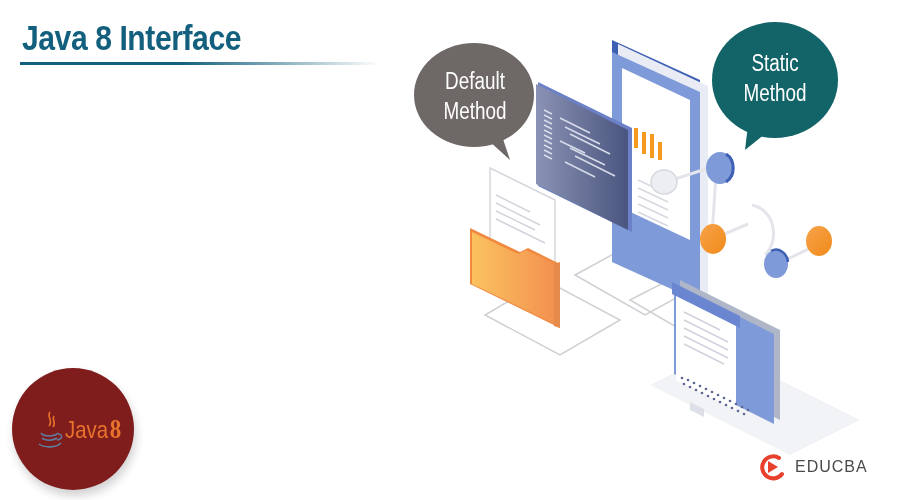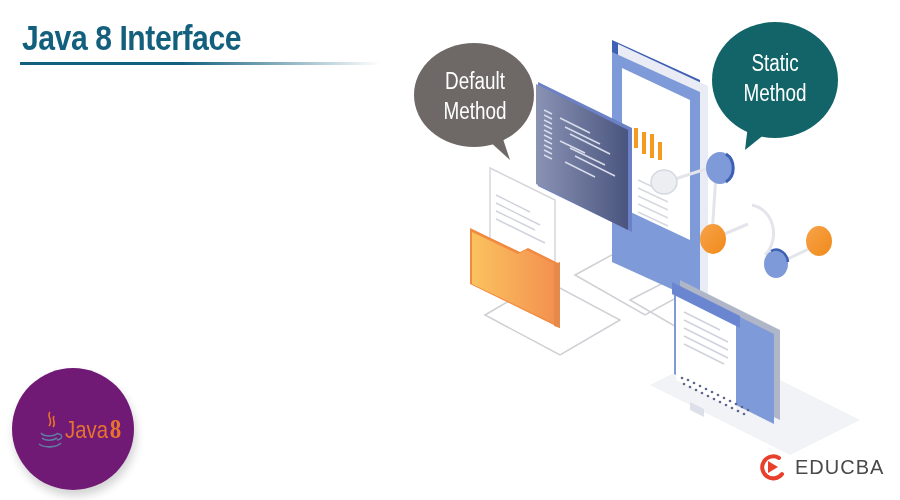--- a/index.html
+++ b/index.html
@@ -1,25 +1,25 @@
 <!DOCTYPE html>
 <html><head>
 <meta charset="utf-8">
 <style>
   html, body { margin:0; padding:0; }
   body { width:900px; height:500px; background:#ffffff; position:relative; overflow:hidden; font-family:"Liberation Sans", sans-serif; }
   .title { position:absolute; left:22px; top:18px; font-family:"Liberation Sans", sans-serif; font-weight:bold; font-size:35px; color:#13607e; letter-spacing:-0.5px; transform:scaleX(0.86); transform-origin:left top; white-space:nowrap; }
   .title-underline { position:absolute; left:20px; top:62px; width:360px; height:3px; background:linear-gradient(to right, #13607e 0%, #13607e 45%, rgba(19,96,126,0) 100%); }
-  .java-badge { position:absolute; left:12px; top:368px; width:122px; height:122px; border-radius:50%; background:#701a75; box-shadow:2px 6px 10px rgba(0,0,0,0.18);text-align:right; }
+  .java-badge { position:absolute; left:12px; top:368px; width:122px; height:122px; border-radius:50%; background:#7f1d1d; box-shadow:2px 6px 10px rgba(0,0,0,0.18);text-align:right; }
   .java-badge .cup { position:absolute; left:24px; top:40px; width:28px; height:44px; }
   .java-badge .java-text { position:absolute; left:53px; top:46px; font-family:"Liberation Sans", sans-serif; font-size:24px; color:#e8732d; transform:scaleX(0.85); transform-origin:left top; white-space:nowrap; }
   .java-badge .java-ver { font-weight:bold; font-family:"Liberation Serif", serif; font-size:27px; margin-left:2px; }
   .educba { position:absolute; left:757px; top:452px; height:30px; display:flex; align-items:center; }
   .educba svg { width:30px; height:30px; }
-  .educba .brand { margin-left:8px; font-family:"Liberation Sans", sans-serif; font-size:20px; color:#4a4a4a; letter-spacing:1px; }
+  .educba .brand { margin-left:8px; font-family:"Liberation Sans", sans-serif; font-size:16px; color:#4a4a4a; letter-spacing:1px; }
   .illus { position:absolute; left:0; top:0; width:900px; height:500px; }
   .bubble-text { position:absolute; color:#ffffff; font-family:"Liberation Sans", sans-serif; font-size:23px; line-height:30px; text-align:center; transform:scaleX(0.82); white-space:nowrap; }
 </style>
 </head>
 <body>
 
 <div class="title">Java 8 Interface</div>
 <div class="title-underline"></div>
 
 <svg class="illus" viewBox="0 0 900 500" xmlns="http://www.w3.org/2000/svg">

